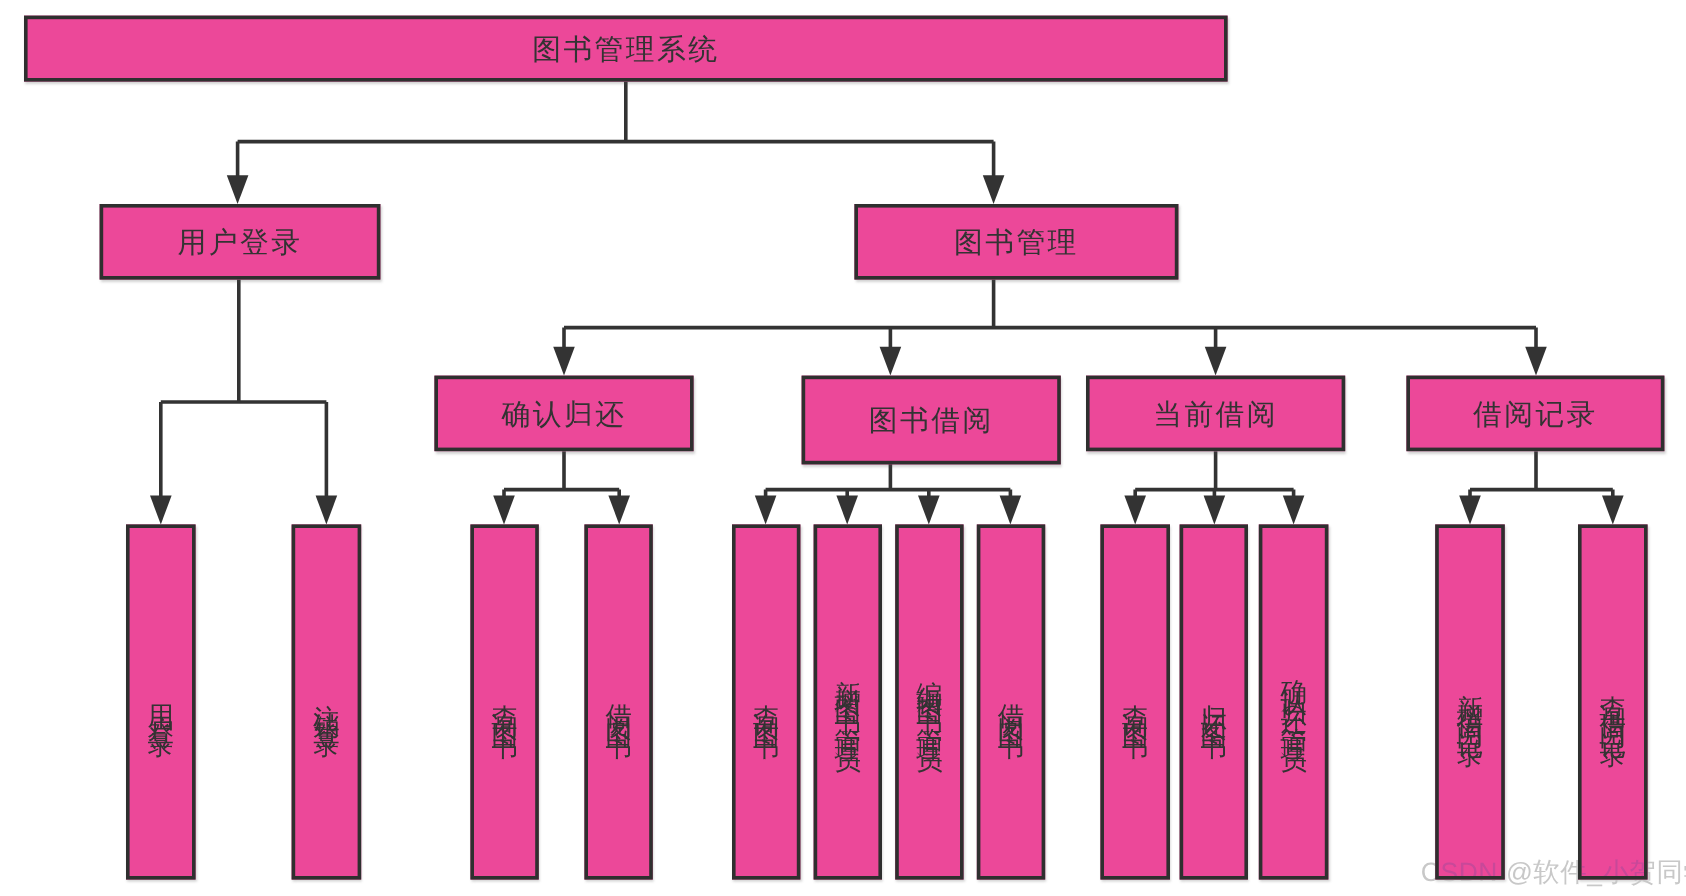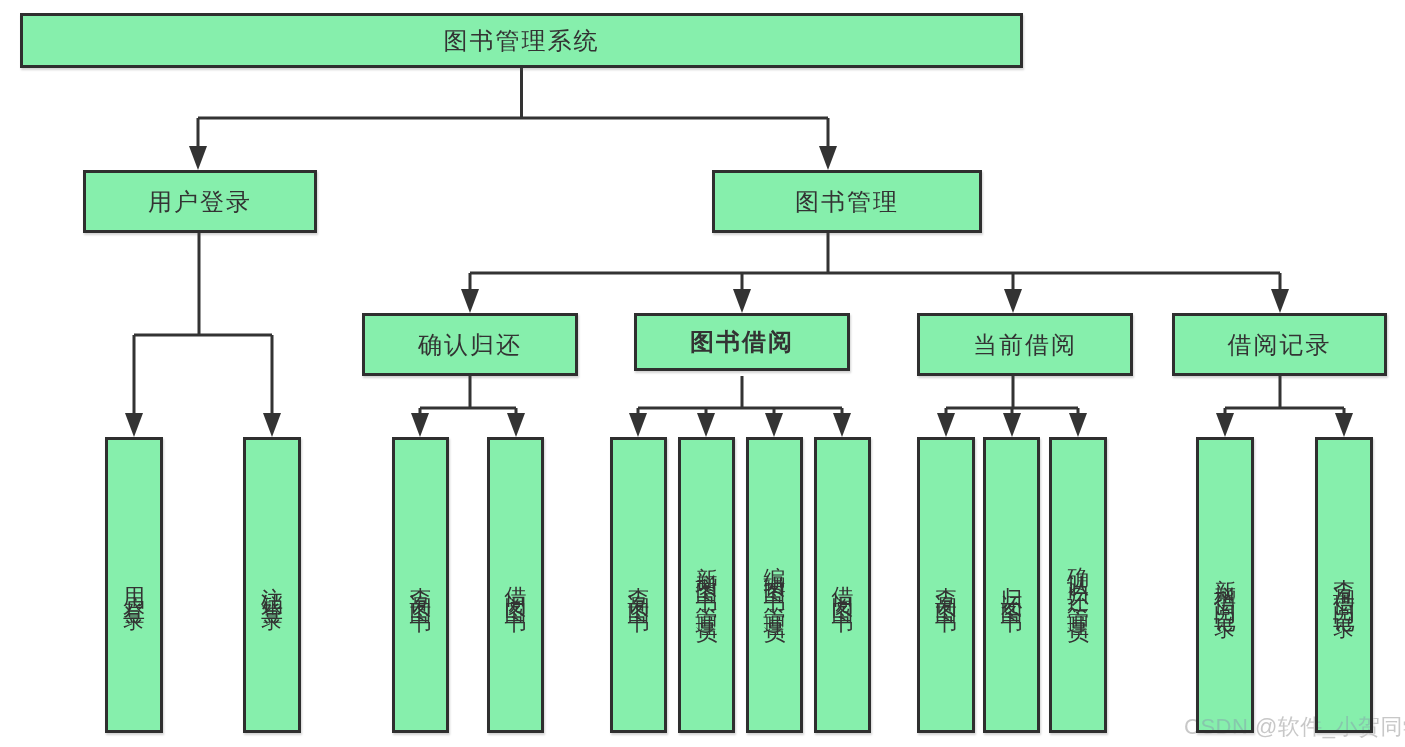--- a/index.html
+++ b/index.html
@@ -7,21 +7,21 @@
     position:relative;
     width:1405px;height:747px;
     background:#ffffff;
     font-family:"Liberation Sans","DejaVu Sans",sans-serif;
     overflow:hidden;
   }
   .wires{position:absolute;left:0;top:0;z-index:1;}
   .node{
     position:absolute;
     box-sizing:border-box;
-    background:#86efac;
+    background:#ec4899;
     border:3px solid #2f2f2f;
     color:#333333;
     display:flex;align-items:center;justify-content:center;
     z-index:2;
     box-shadow:1px 2px 2px rgba(80,80,80,0.25);
   }
   .hbox{font-size:24px;letter-spacing:2px;white-space:nowrap;}
   .vbox{
     writing-mode:vertical-rl;
     text-orientation:mixed;
@@ -29,22 +29,22 @@
     letter-spacing:8px;
     top:437px;height:296px;width:57px;
     line-height:1;
   }
   .vbox span{display:block;}
   
   #root{left:20px;top:13px;width:1003px;height:55px;}
   #n-user-login{left:83px;top:170px;width:234px;height:63px;}
   #n-book-mgmt{left:712px;top:170px;width:270px;height:63px;}
   #n-new-book{left:362px;top:313px;width:216px;height:63px;}
-  #n-borrowing{left:634px;top:313px;width:216px;height:58px;font-weight:bold;}
-  #n-current{left:905px;top:313px;width:216px;height:63px;margin-left:12px;}
+  #n-borrowing{left:668px;top:313px;width:216px;height:74px;}
+  #n-current{left:905px;top:313px;width:216px;height:63px;}
   #n-records{left:1172px;top:313px;width:215px;height:63px;}
   #l-u1{left:105px;width:58px;}
   #l-u2{left:243px;width:58px;}
   #l-nb1{left:392px;}
   #l-nb2{left:487px;}
   #l-bb1{left:610px;}
   #l-bb2{left:678px;}
   #l-bb3{left:746px;}
   #l-bb4{left:814px;}
   #l-cb1{left:917px;width:58px;}

